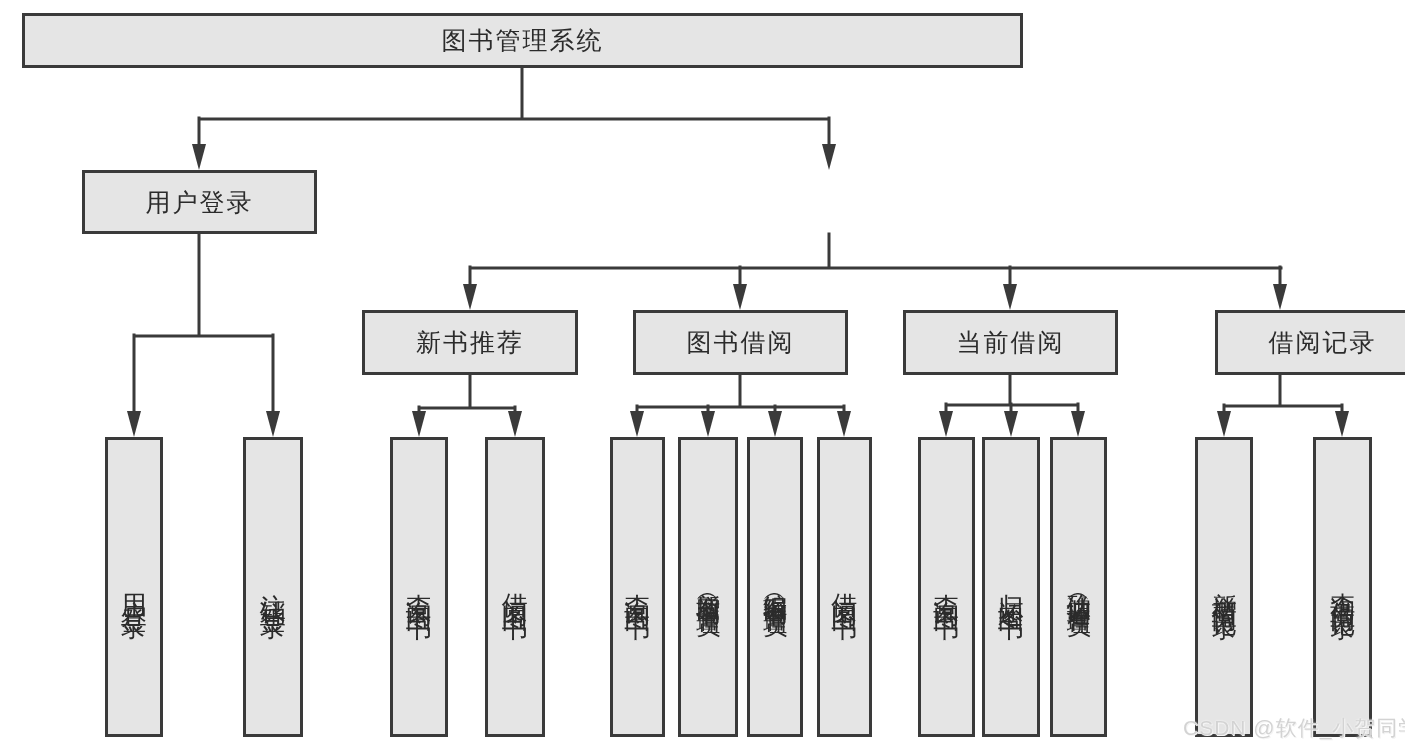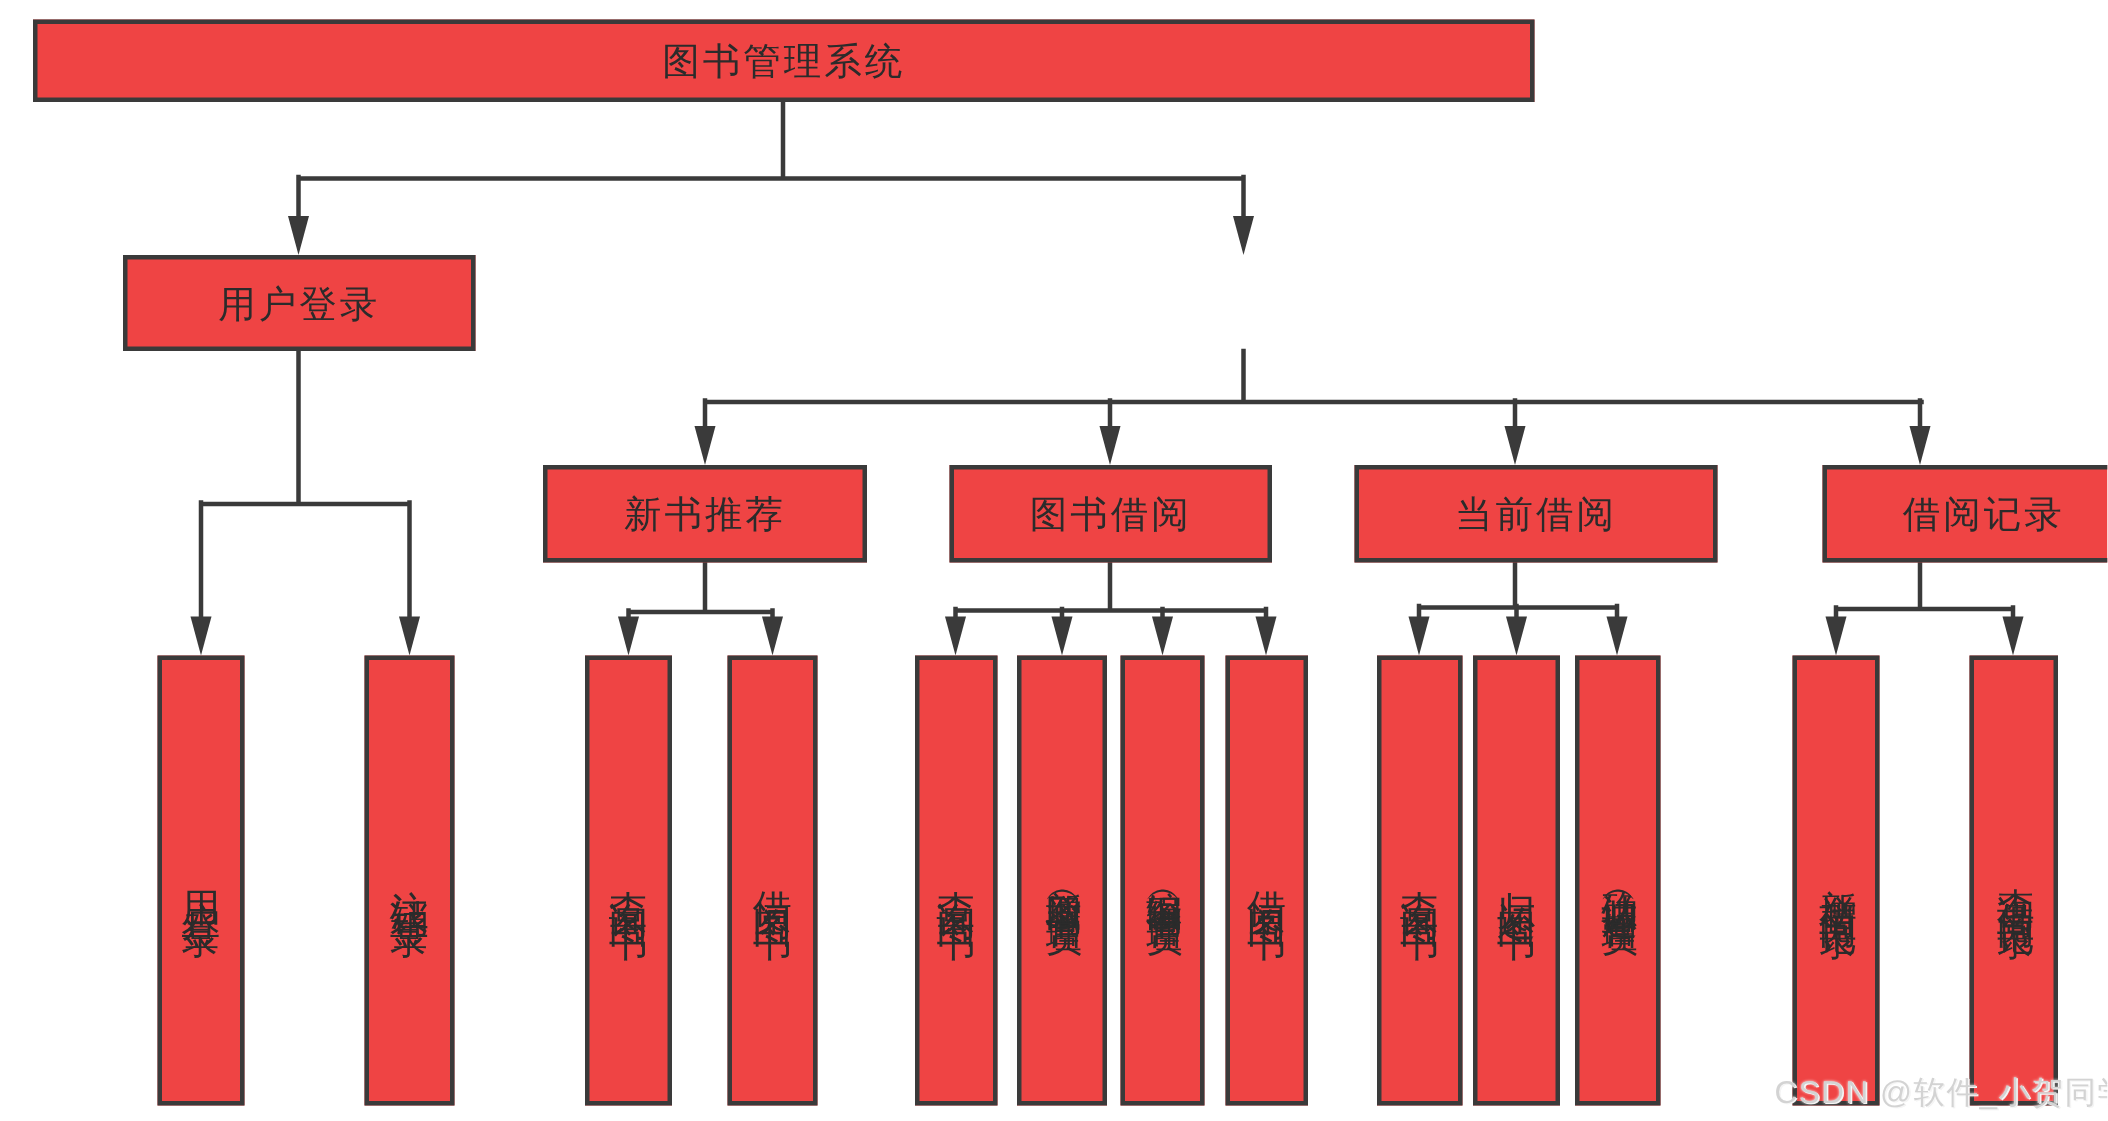--- a/index.html
+++ b/index.html
@@ -2,21 +2,21 @@
 <html><head>
 <meta charset="utf-8">
 <style>
   html,body{margin:0;padding:0;background:#fff;}
   #canvas{
     position:relative;width:1405px;height:747px;background:#ffffff;overflow:hidden;
     font-family:"Liberation Sans","DejaVu Sans",sans-serif;
   }
   #connector-svg{position:absolute;left:0;top:0;z-index:1;}
   .node{
-    position:absolute;background:#ef4444;border:3px solid #3a3a3a;box-sizing:border-box;
+    position:absolute;background:#e5e5e5;border:3px solid #3a3a3a;box-sizing:border-box;
     display:flex;align-items:center;justify-content:center;z-index:2;
   }
   .lbl{
     font-size:25px;letter-spacing:2px;color:#2b2b2b;white-space:nowrap;
   }
   .vlbl{
     writing-mode:vertical-rl;text-orientation:mixed;font-size:26px;
     letter-spacing:7px;color:#2b2b2b;line-height:1.1;
   }
   .vlbl.mid{letter-spacing:5px;font-size:25px;}
@@ -61,21 +61,21 @@
   <div class="node" style="left:82px;top:170px;width:235px;height:64px">
     <span class="lbl">用户登录</span>
   </div>
 
   <div class="node" style="left:362px;top:310px;width:216px;height:65px">
     <span class="lbl">新书推荐</span>
   </div>
   <div class="node" style="left:633px;top:310px;width:215px;height:65px">
     <span class="lbl">图书借阅</span>
   </div>
-  <div class="node" style="left:903px;top:310px;width:242px;height:65px">
+  <div class="node" style="left:903px;top:310px;width:215px;height:65px">
     <span class="lbl">当前借阅</span>
   </div>
   <div class="node" style="left:1215px;top:310px;width:215px;height:65px">
     <span class="lbl">借阅记录</span>
   </div>
 
   <div class="node" style="left:105px;top:437px;width:58px;height:300px">
     <span class="vlbl">用户登录</span>
   </div>
   <div class="node" style="left:243px;top:437px;width:60px;height:300px">

